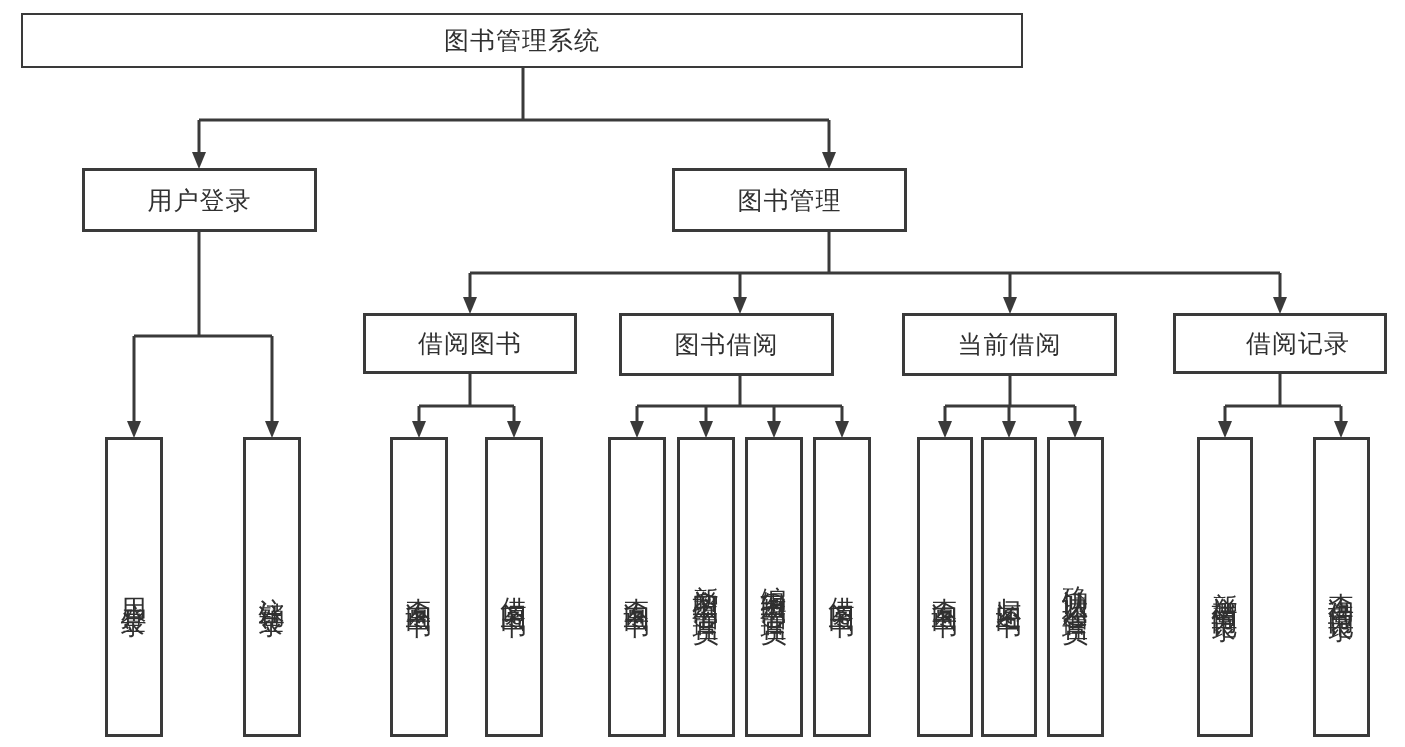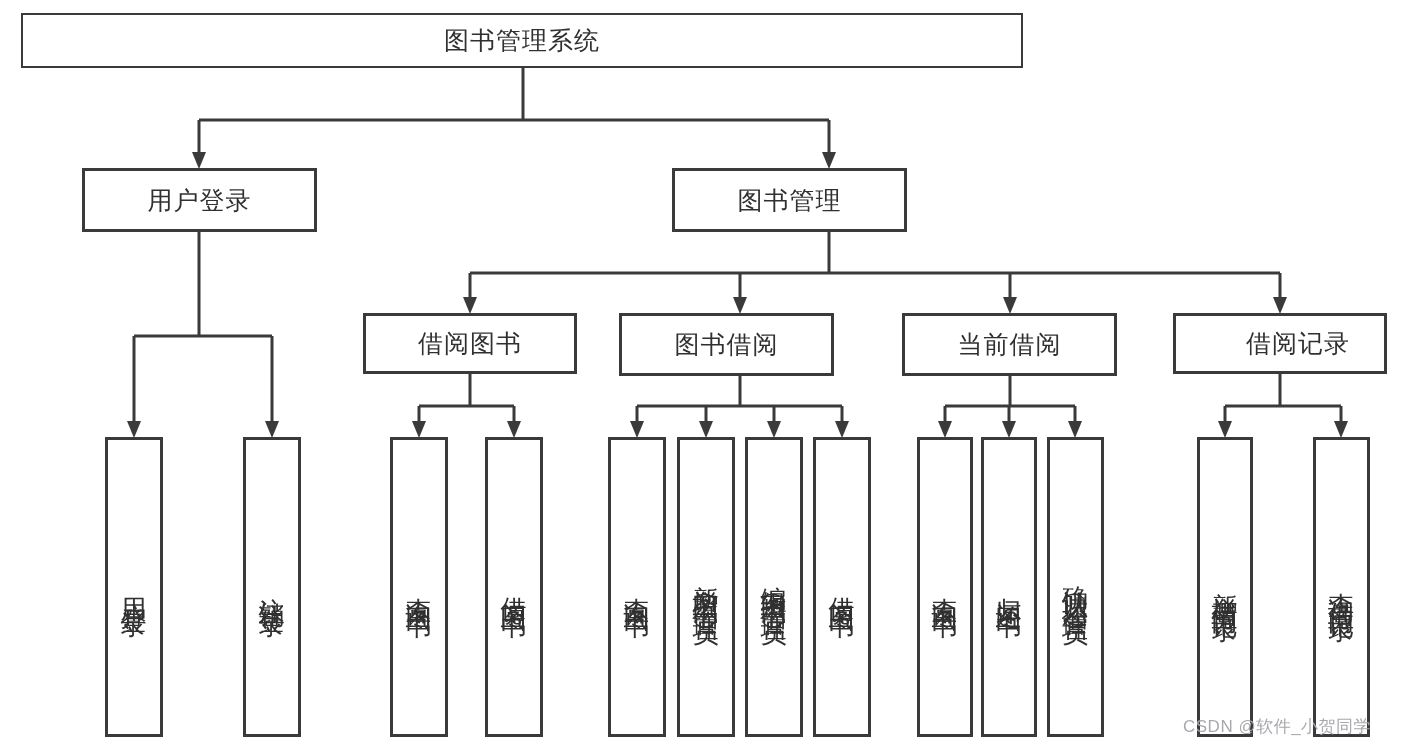--- a/index.html
+++ b/index.html
@@ -132,14 +132,13 @@
       <div class="node v" style="left: 1047px; top: 437px; width: 57px; height: 300px;">
         <span class="vtxt">确认归还（管理员）</span>
       </div>
       <div class="node v" style="left: 1197px; top: 437px; width: 56px; height: 300px;">
         <span class="vtxt">新增借阅记录</span>
       </div>
       <div class="node v" style="left: 1313px; top: 437px; width: 57px; height: 300px;">
         <span class="vtxt">查询借阅记录</span>
       </div>
     </div>
-  <div class="watermark">CSDN @软件_小贺同学</div>
 </div>
 
 </body></html>

